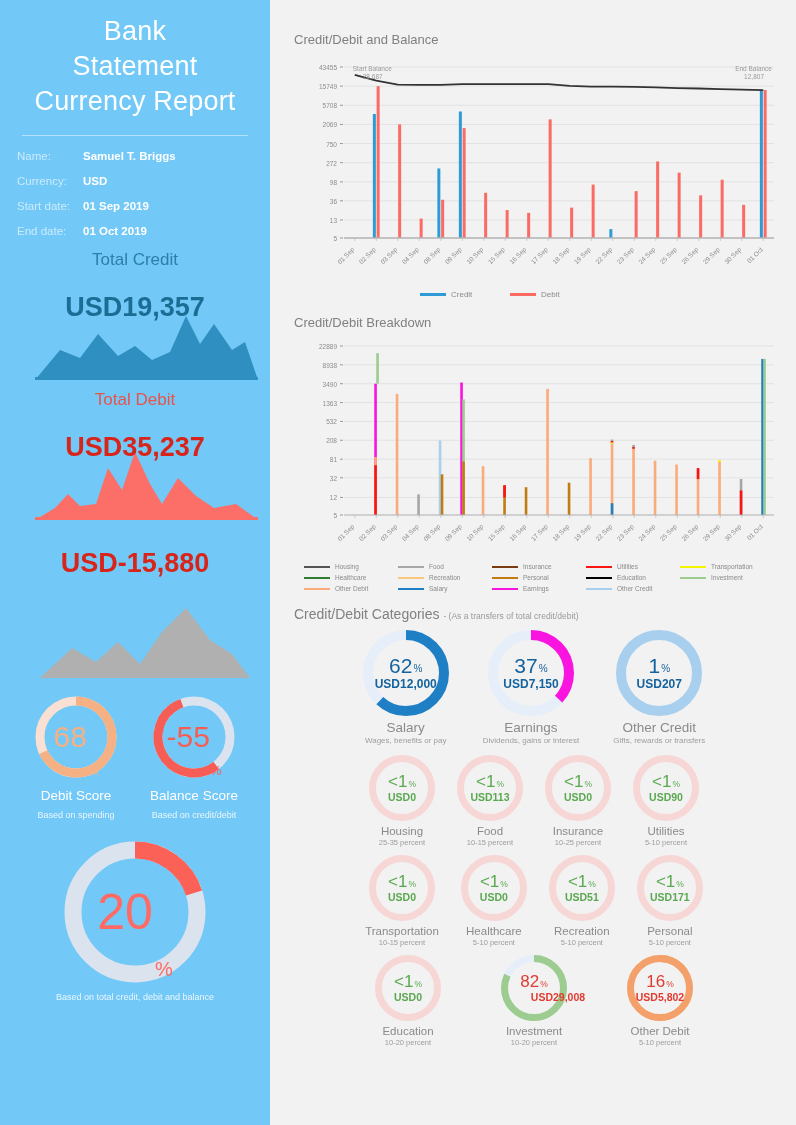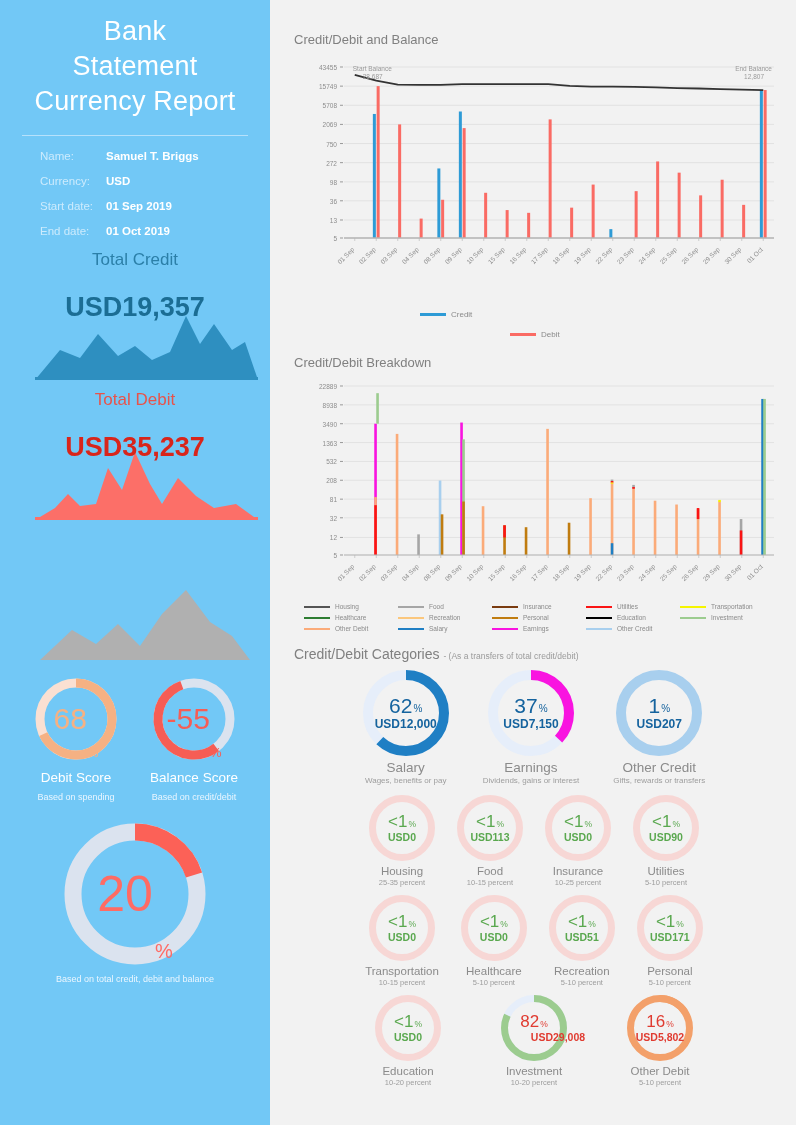--- a/index.html
+++ b/index.html
@@ -16,21 +16,21 @@
     width: 270px; height: 1125px;
     background: #72c8f6;
     position: relative;
     flex: 0 0 270px;
     color: #fff;
   }
   .title-block { padding: 14px 16px 0 16px; text-align: center; }
   .title-line { font-size: 27px; font-weight: 400; line-height: 35px; color: #ffffff; letter-spacing: .2px;}
   .divider { height: 1px; background: #b6e1fb; margin: 16px 22px 14px 22px; }
 
-  .meta { padding: 0 40px; }
+  .meta { padding: 0 17px; }
   .meta-row { display: flex; align-items: baseline; margin-bottom: 13px; font-size: 11.5px; }
   .meta-label { color: #ccebfd; width: 66px; flex: 0 0 66px; }
   .meta-value { color: #ffffff; font-weight: bold; font-size: 11.5px; }
 
   .stat { position: relative; height: 136px; margin-top: 4px; }
   .stat-label { text-align: center; font-size: 17px; position: relative; z-index: 3; }
   .stat-value { text-align: center; font-size: 27px; font-weight: bold; position: relative; z-index: 3; margin-top: 22px; }
   .stat-art { position: absolute; left: 0; right: 0; bottom: 2px; z-index: 1; }
   .c-credit-label { color: #2b7fa8; }
   .c-credit-value { color: #1b6d94; }
@@ -149,20 +149,21 @@
       </div>
       <div class="stat-value c-debit-value">USD35,237</div>
     </div>
 
     <div class="stat">
       <div class="stat-art">
         <svg width="270" height="86" viewBox="0 0 270 86">
           <polygon points="40,86 72,56 96,70 118,50 140,72 162,40 186,16 210,48 232,62 250,86" fill="#b0b0b0"></polygon>
         </svg>
       </div>
+      <div class="stat-value c-bal-value">USD-15,880</div>
     </div>
 
     <div class="gauge-row">
       <div class="gauge">
         <svg class="gauge-svg" width="94" height="94" viewBox="0 0 94 94">
           <circle cx="47" cy="47" r="36" fill="none" stroke="#fae0d2" stroke-width="9"></circle>
           <circle cx="47" cy="47" r="36" fill="none" stroke="#f5b183" stroke-width="9" stroke-dasharray="153.8 226.2" transform="rotate(-90 47 47)"></circle>
         </svg>
         <div class="gauge-center">
           <span class="gauge-num" style="color:#f5b183">68</span>
@@ -304,21 +305,21 @@
           <text x="70.75" y="26" fill="#9a9a9a" font-size="6.5" font-family="&quot;Liberation Sans&quot;, sans-serif">28,687</text>
           <text x="480" y="18" fill="#9a9a9a" font-size="6.5" text-anchor="end" font-family="&quot;Liberation Sans&quot;, sans-serif">End Balance</text>
           <text x="472" y="26" fill="#9a9a9a" font-size="6.5" text-anchor="end" font-family="&quot;Liberation Sans&quot;, sans-serif">12,807</text>
         </svg>
     </div>
     <div class="legend" style="padding-left:150px;width:360px;">
       <div class="legend-item" style="width:90px;font-size:8px;">
         <span class="legend-line" style="background:#2e9bd6;height:3px;"></span>
         <span>Credit</span>
       </div>
-      <div class="legend-item" style="width:90px;font-size:8px;margin-top:40px;">
+      <div class="legend-item" style="width:90px;font-size:8px;">
         <span class="legend-line" style="background:#fa6b64;height:3px;"></span>
         <span>Debit</span>
       </div>
     </div>
 
     <div class="chart2-title">Credit/Debit Breakdown</div>
 
     <div class="chart-box">
       <svg class="chart" id="chart2" width="492" height="225" viewBox="0 0 492 225">
           <line x1="52" y1="179" x2="482" y2="179" stroke="#e2e2e2" stroke-width="1"></line>

